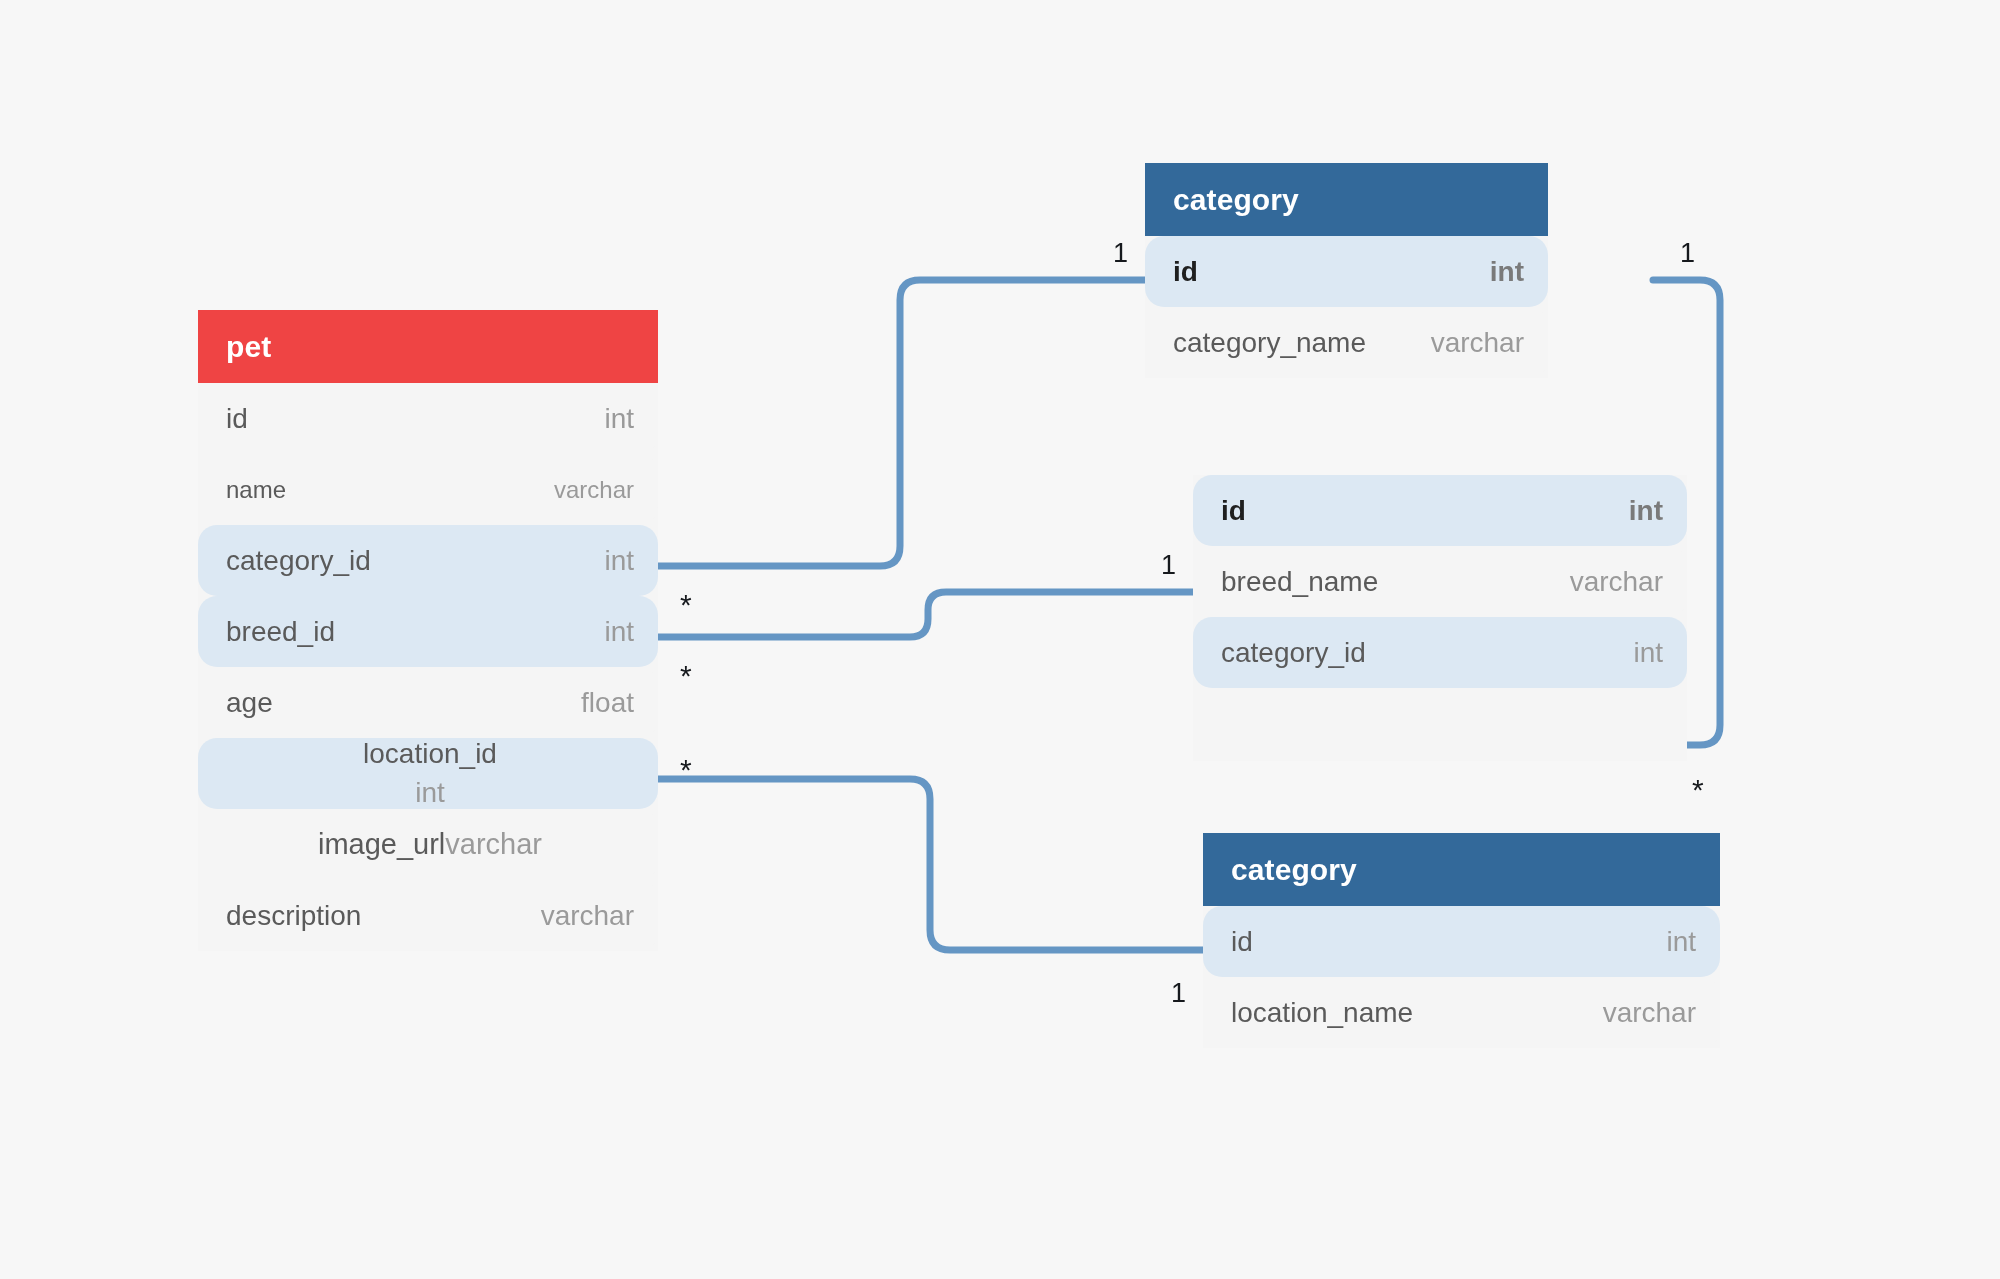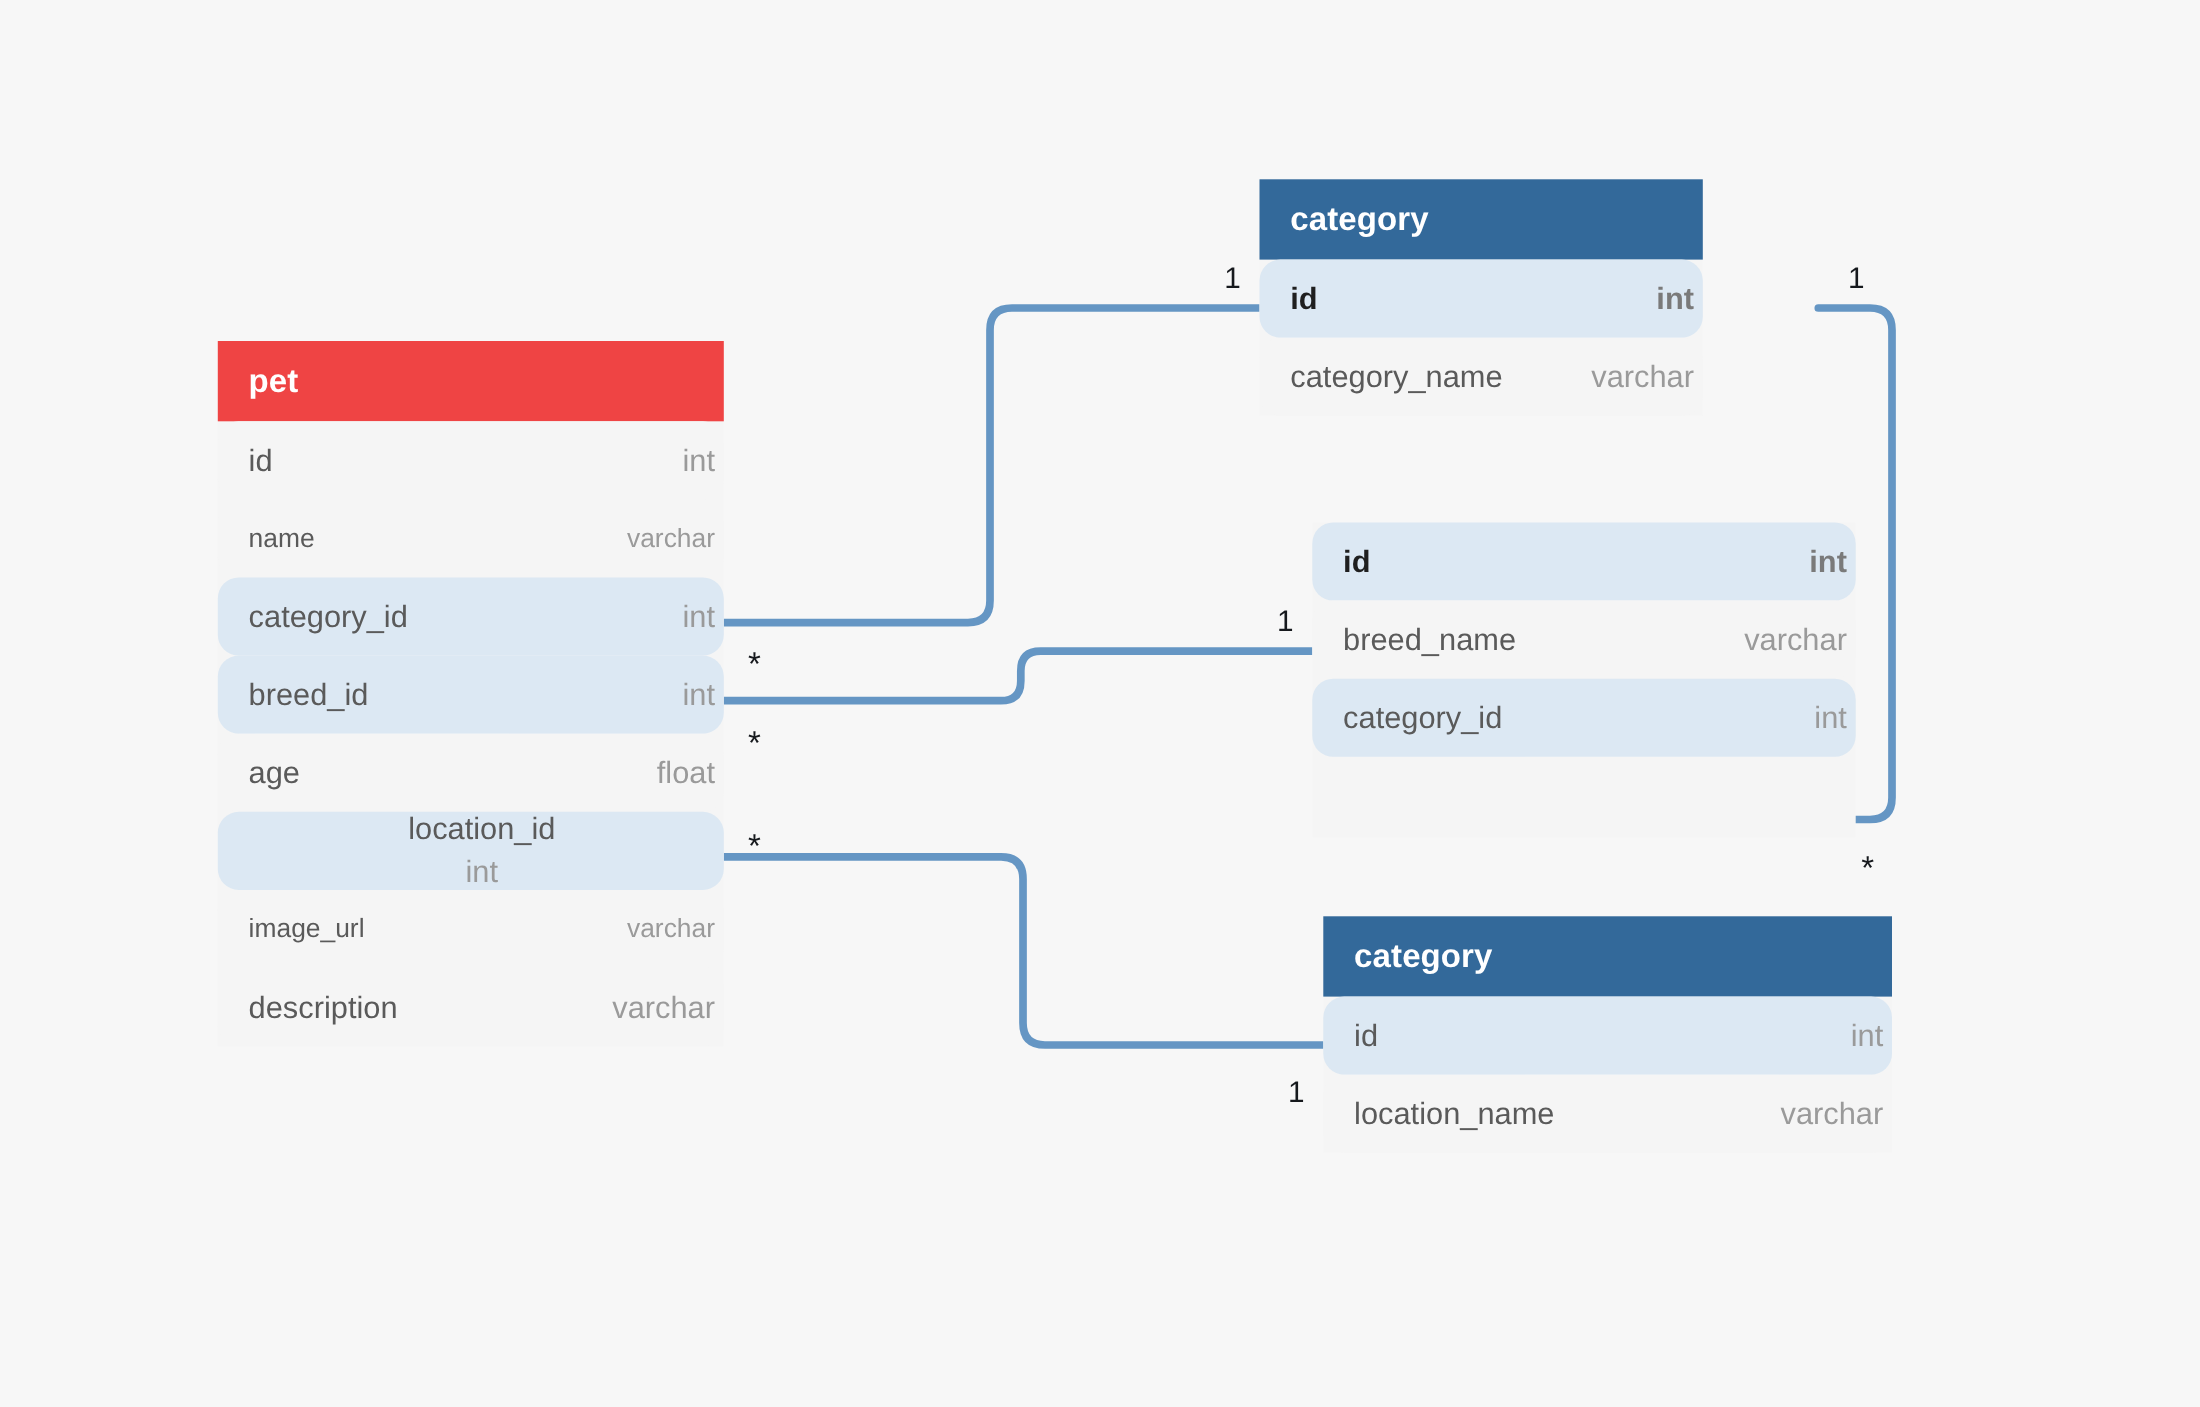--- a/index.html
+++ b/index.html
@@ -53,21 +53,21 @@
     letter-spacing: 0.1px;
   }
   .entity-rows {
     display: block;
   }
   .row {
     box-sizing: border-box;
     display: flex;
     align-items: center;
     justify-content: space-between;
-    padding: 0 8px 0 28px;
+    padding: 0 24px 0 28px;
     background: #f5f5f5;
     color: #5d5d5d;
     border-radius: 19px;
   }
   .row.hl {
     background: #dce8f3;
   }
   .row .col-name {
     color: #5a5a5a;
     white-space: nowrap;
@@ -132,21 +132,21 @@
             <span class="col-type">int</span>
           </div>
           <div class="row" style="height: 71px; font-size: 28px; background: rgb(245, 245, 245);">
             <span class="col-name">age</span>
             <span class="col-type">float</span>
           </div>
           <div class="row hl" style="height: 71px; font-size: 28px; background: rgb(220, 232, 243); flex-direction: column;">
             <span class="col-name">location_id</span>
             <span class="col-type">int</span>
           </div>
-          <div class="row" style="height: 71px; font-size: 24px; background: rgb(245, 245, 245);">
+          <div class="row" style="height: 71px; font-size: 29px; background: rgb(245, 245, 245); justify-content: center;">
             <span class="col-name">image_url</span>
             <span class="col-type">varchar</span>
           </div>
           <div class="row" style="height: 71px; font-size: 28px; background: rgb(245, 245, 245);">
             <span class="col-name">description</span>
             <span class="col-type">varchar</span>
           </div>
         </div>
       </div>
       <div class="entity" style="left: 1145px; top: 163px; width: 403px; height: 215px;">

